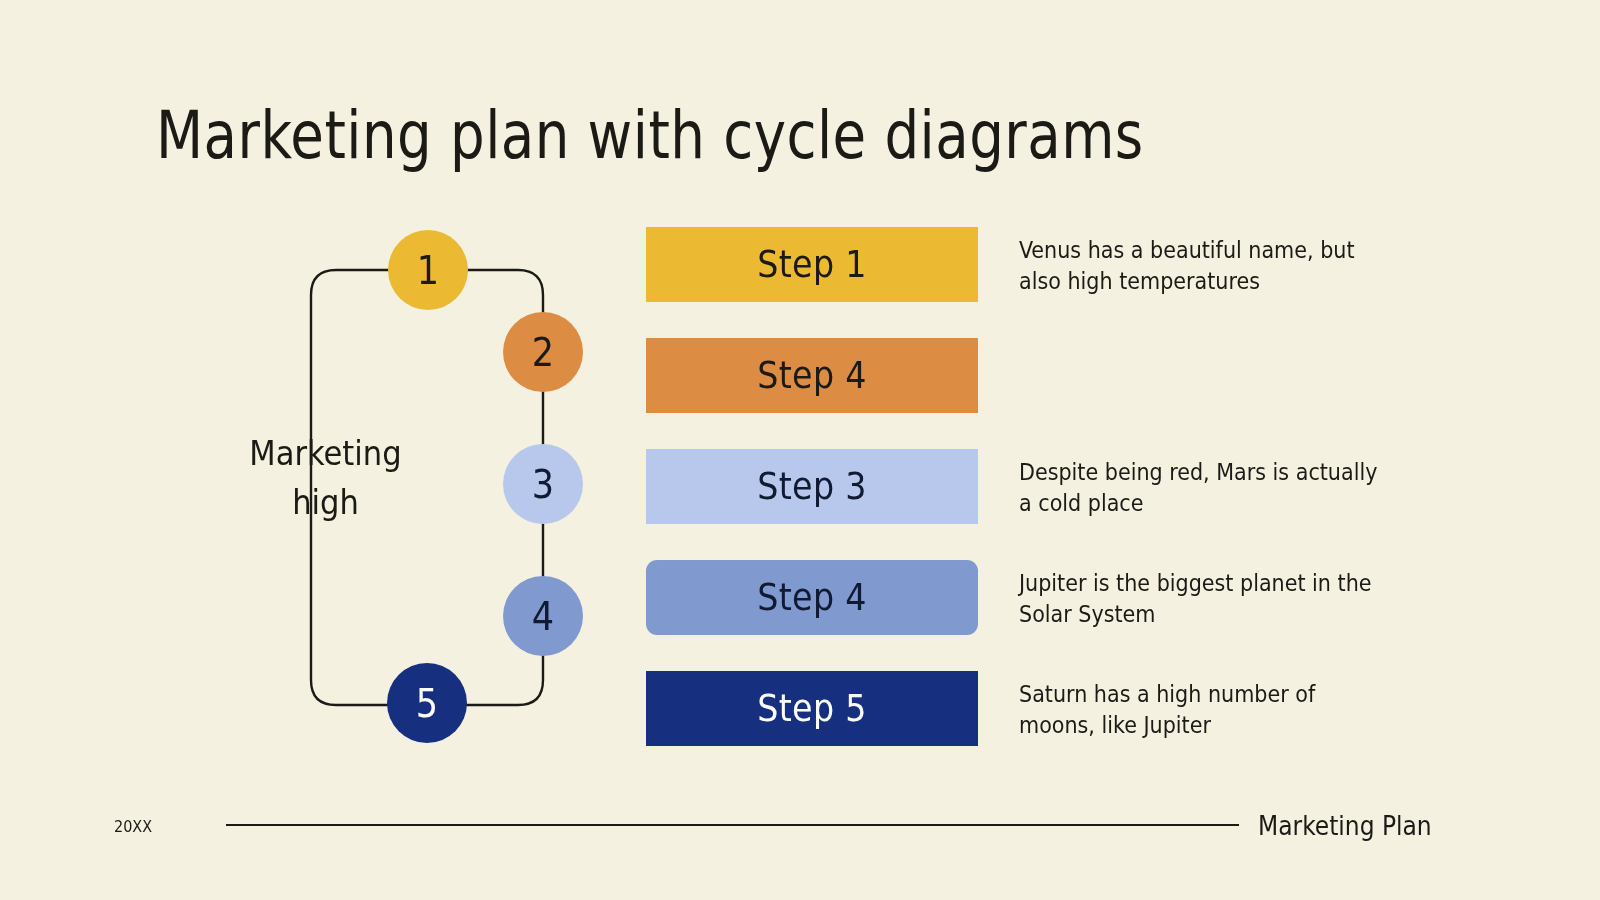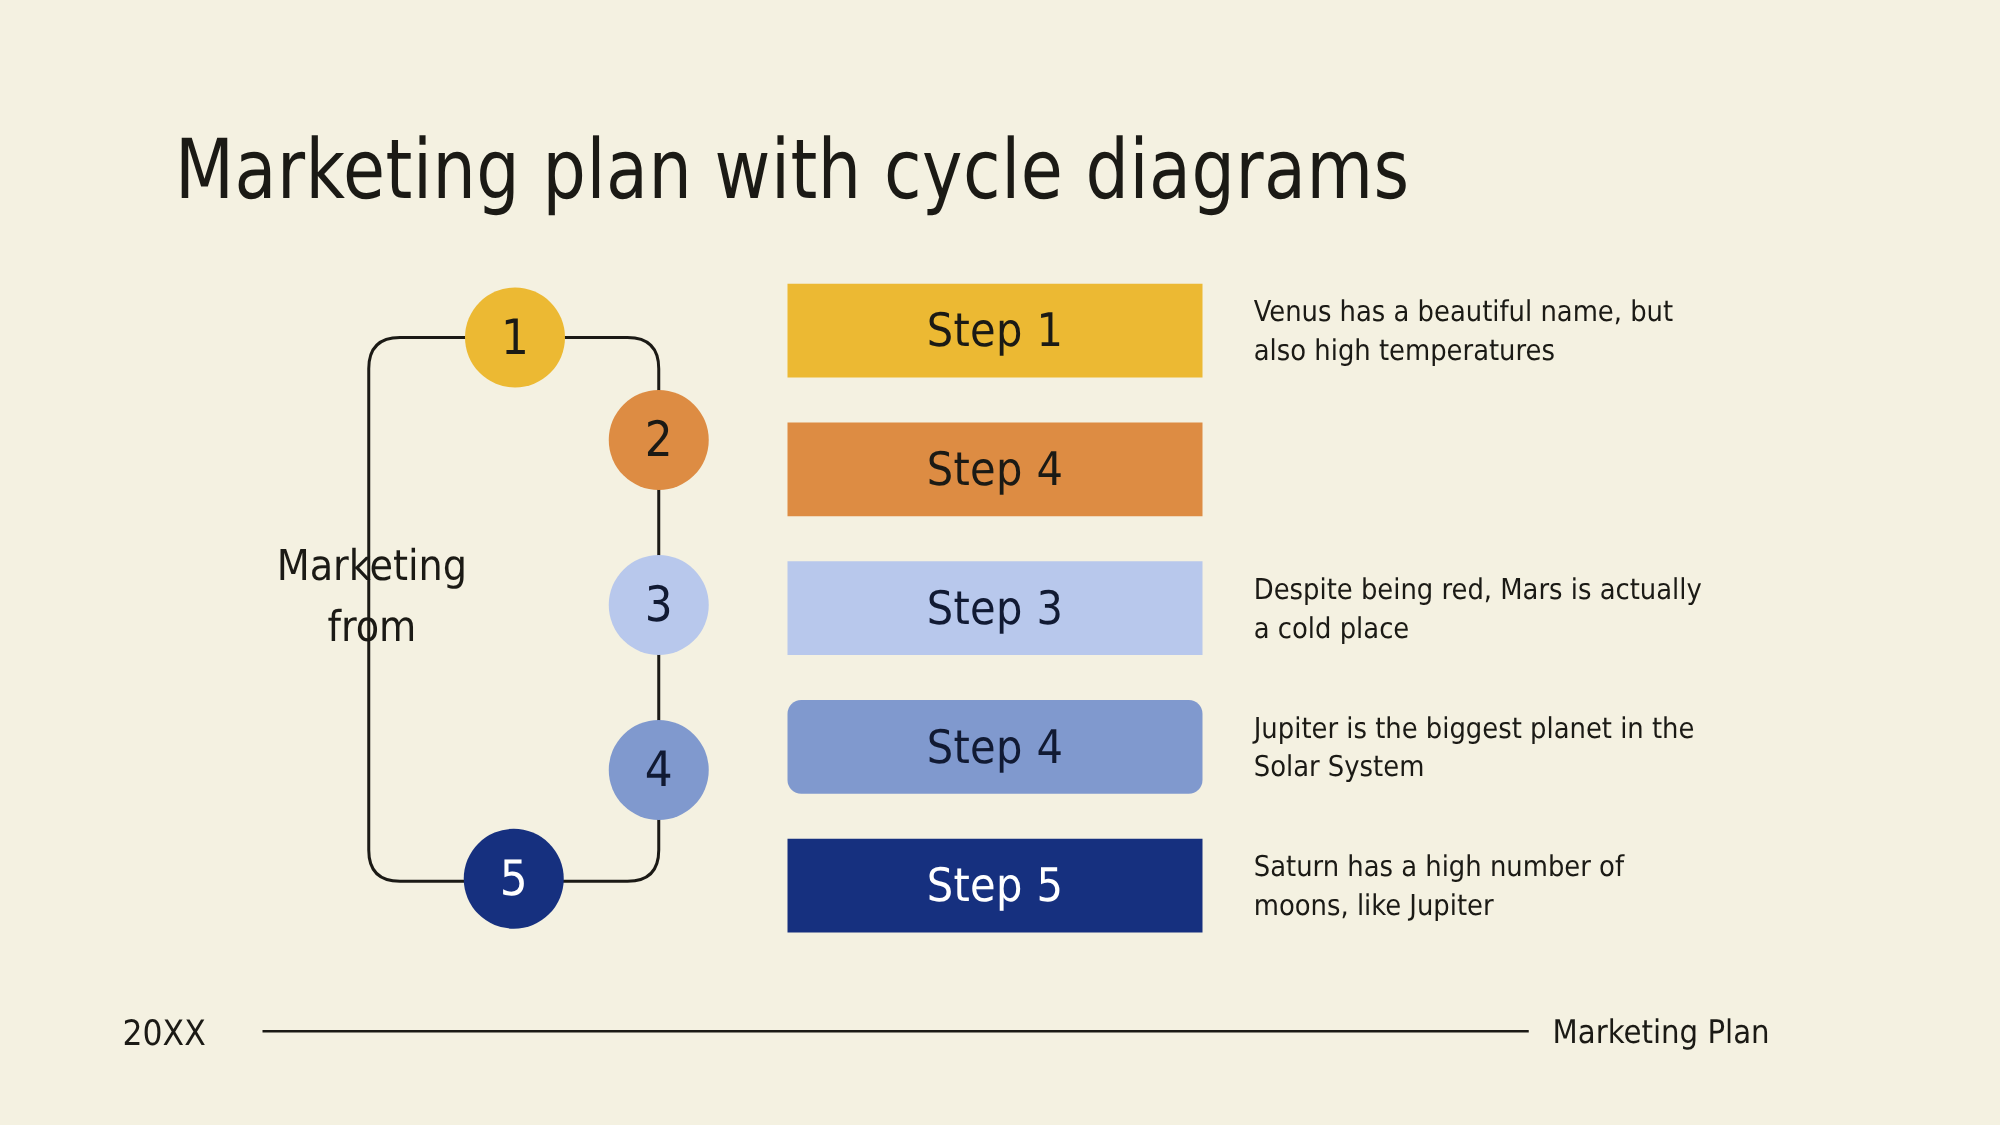--- a/index.html
+++ b/index.html
@@ -14,20 +14,21 @@
     overflow: hidden;
     position: relative;
     color: #1b1a15;
   }
 
   .slide {
     position: absolute;
     inset: 0;
     width: 1296px;
     height: 900px;
+    margin-left: 16px;
   }
 
   
   .title {
     position: absolute;
     left: 140px;
     top: 97px;
     font-family: "Liberation Sans Narrow", "DejaVu Sans Condensed", "Liberation Sans", sans-serif;
     font-size: 66px;
     font-weight: 300;
@@ -47,21 +48,21 @@
     height: 545px;
   }
   .cycle svg {
     position: absolute;
     left: 0;
     top: 0;
     overflow: visible;
   }
   .cycle-label {
     position: absolute;
-    left: 0px;
+    left: 12px;
     top: 214px;
     width: 215px;
     text-align: center;
     font-family: "Liberation Sans Narrow", "DejaVu Sans Condensed", "Liberation Sans", sans-serif;
     font-size: 34px;
     font-weight: 300;
     line-height: 1.45;
     color: #1b1a15;
   }
 
@@ -129,21 +130,21 @@
     top: 806px;
     width: 1600px;
     height: 40px;
     display: flex;
     align-items: center;
   }
   .footer-left {
     position: absolute;
     left: 98px;
     font-family: "Liberation Sans Narrow", "DejaVu Sans Condensed", "Liberation Sans", sans-serif;
-    font-size: 28px;
+    font-size: 16px;
     font-weight: 300;
     color: #1b1a15;
   }
   .footer-rule {
     position: absolute;
     left: 210px;
     top: 18px;
     width: 1013px;
     height: 2px;
     background: #1b1a15;
@@ -165,21 +166,21 @@
   <div class="title">Marketing plan with cycle diagrams</div>
 
   <div class="cycle">
 
     <svg width="420" height="545" viewBox="0 0 420 545">
       <path id="cycle-path" d="M 222 55 L 130 55 Q 105 55 105 80 L 105 465 Q 105 490 130 490 L 312 490 Q 337 490 337 465 L 337 80 Q 337 55 312 55 L 222 55 Z" fill="none" stroke="#1b1a15" stroke-width="2.4" stroke-linecap="round"></path>
     </svg>
 
     <div class="cycle-label">
       <div>Marketing</div>
-      <div>from</div>
+      <div>high</div>
     </div>
 
     <div class="node" id="node-1" style="left: 182px; top: 15px; background: rgb(236, 185, 51); color: rgb(27, 26, 21);">
       <span>1</span>
     </div>
     <div class="node" id="node-2" style="left: 297px; top: 97px; background: rgb(221, 140, 67); color: rgb(27, 26, 21);">
       <span>2</span>
     </div>
     <div class="node" id="node-3" style="left: 297px; top: 229px; background: rgb(184, 200, 236); color: rgb(17, 26, 51);">
       <span>3</span>

